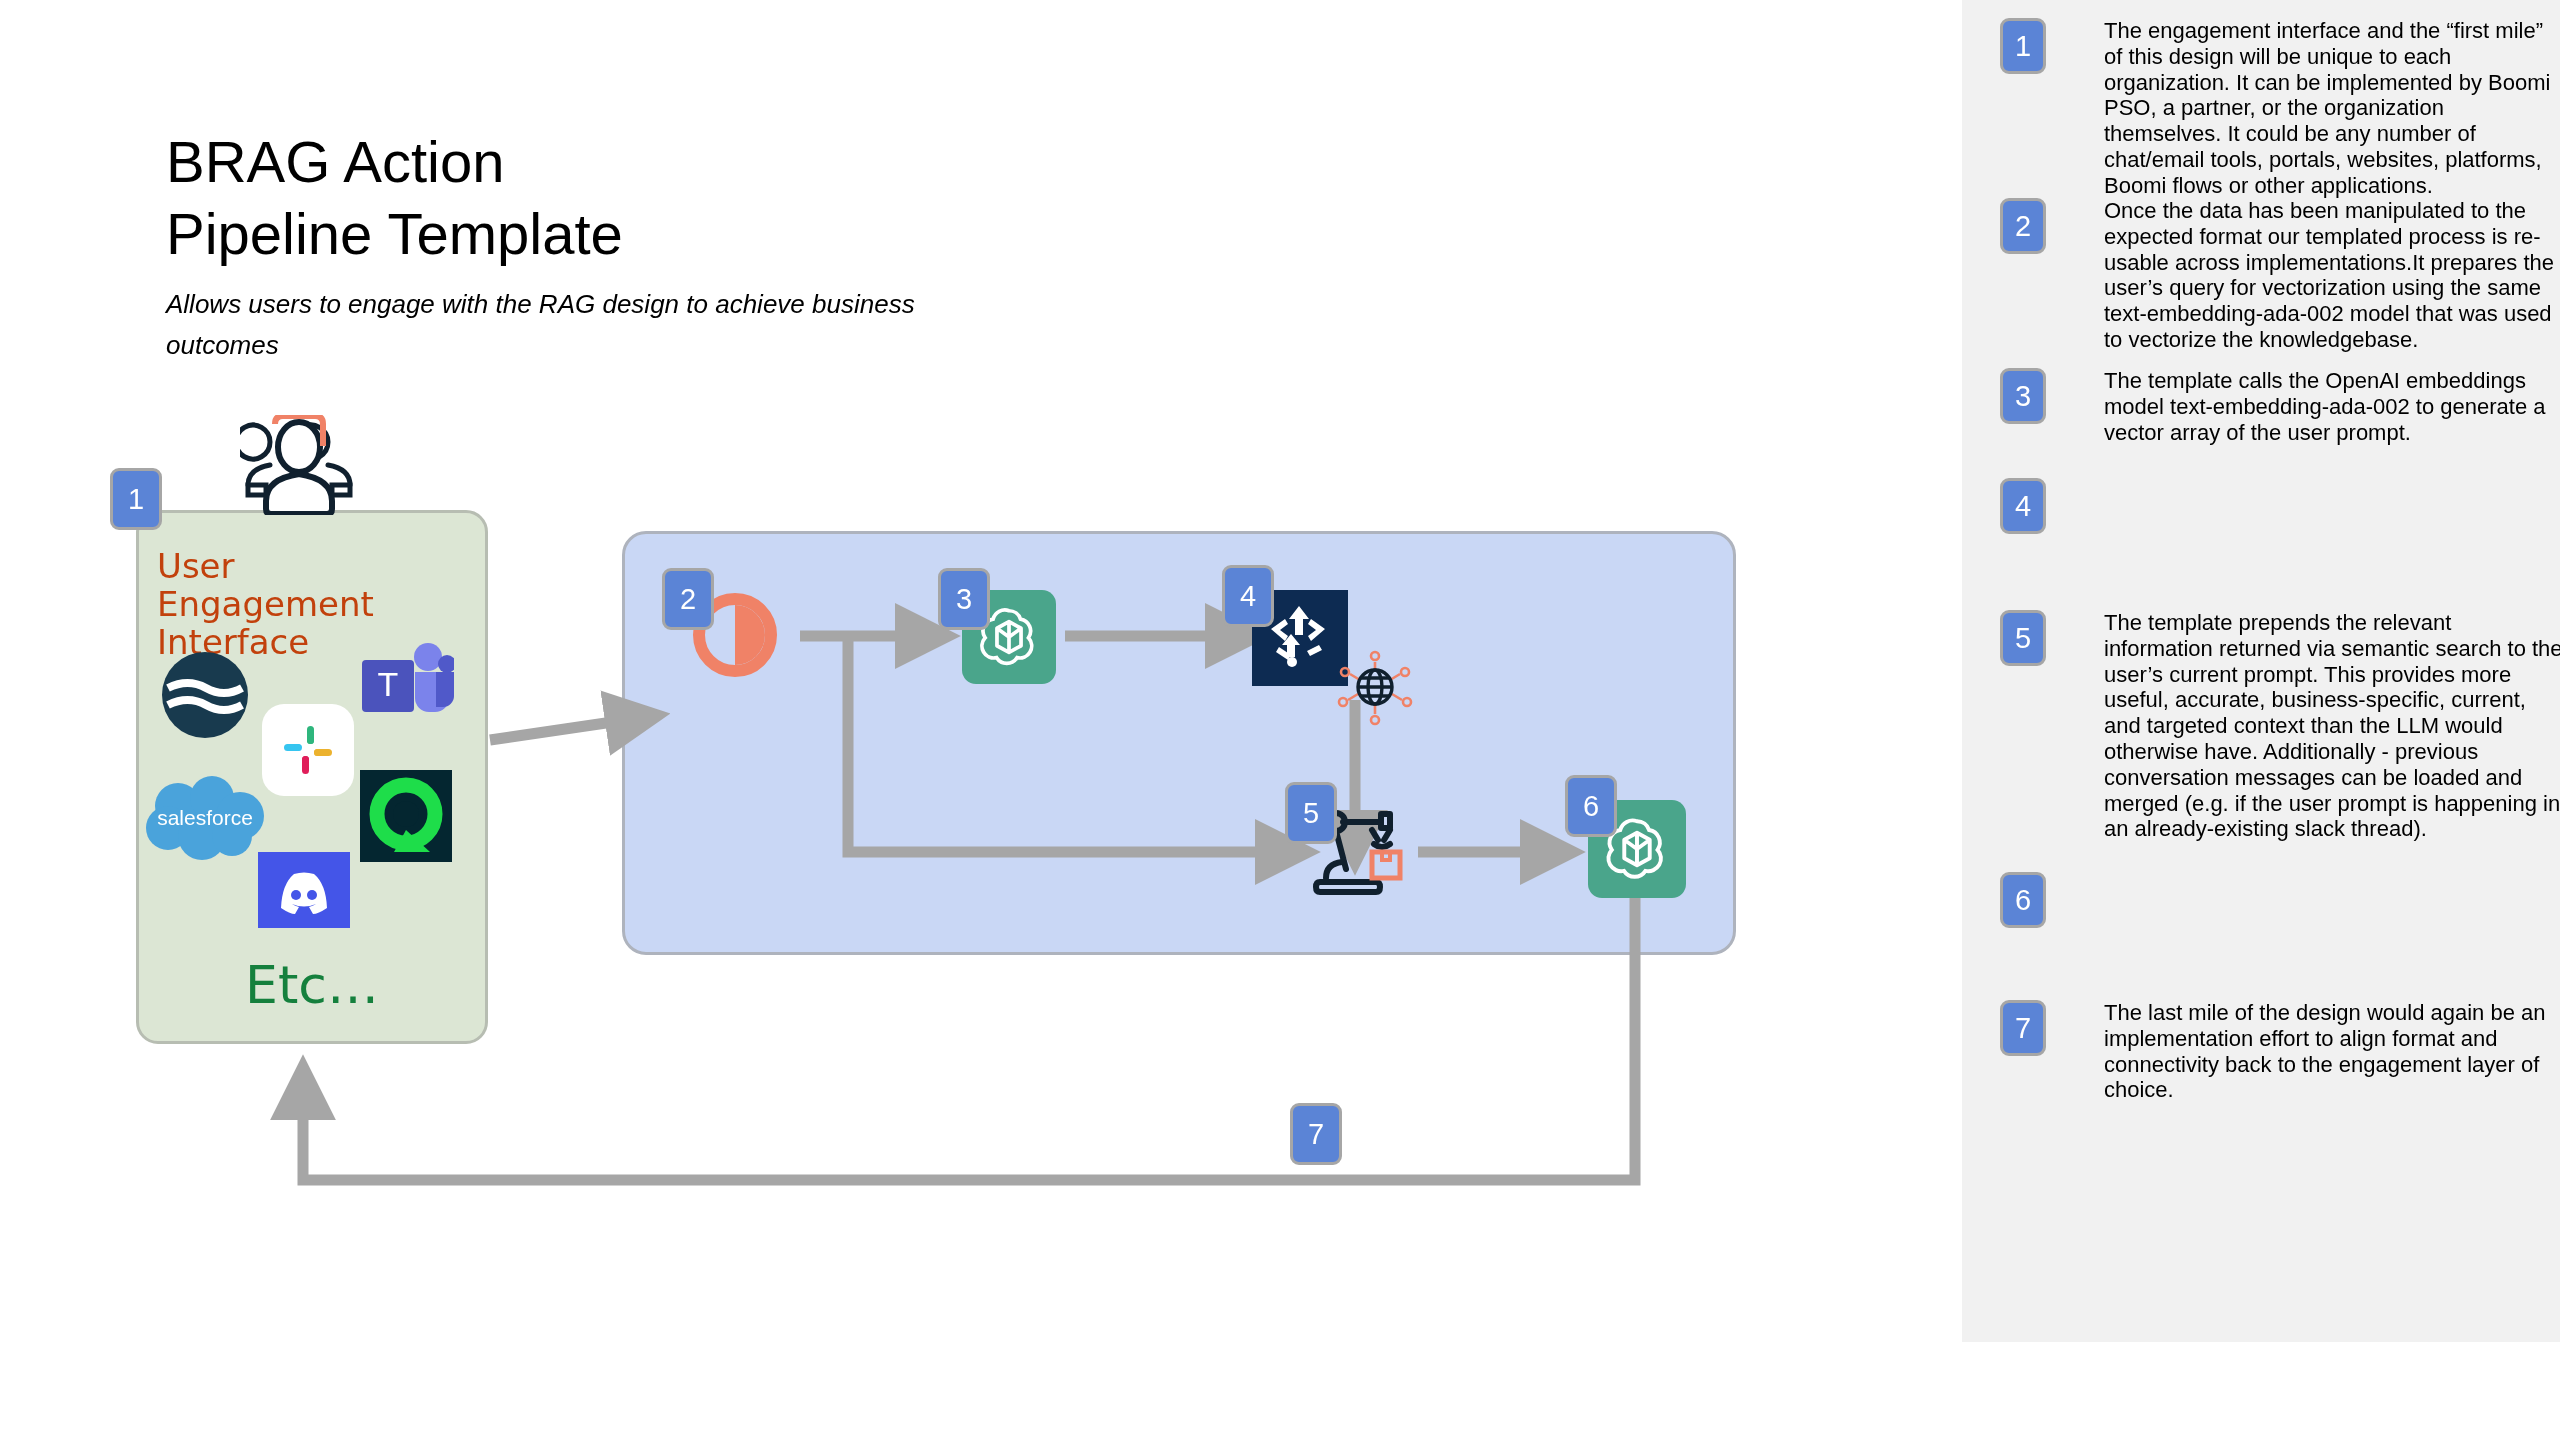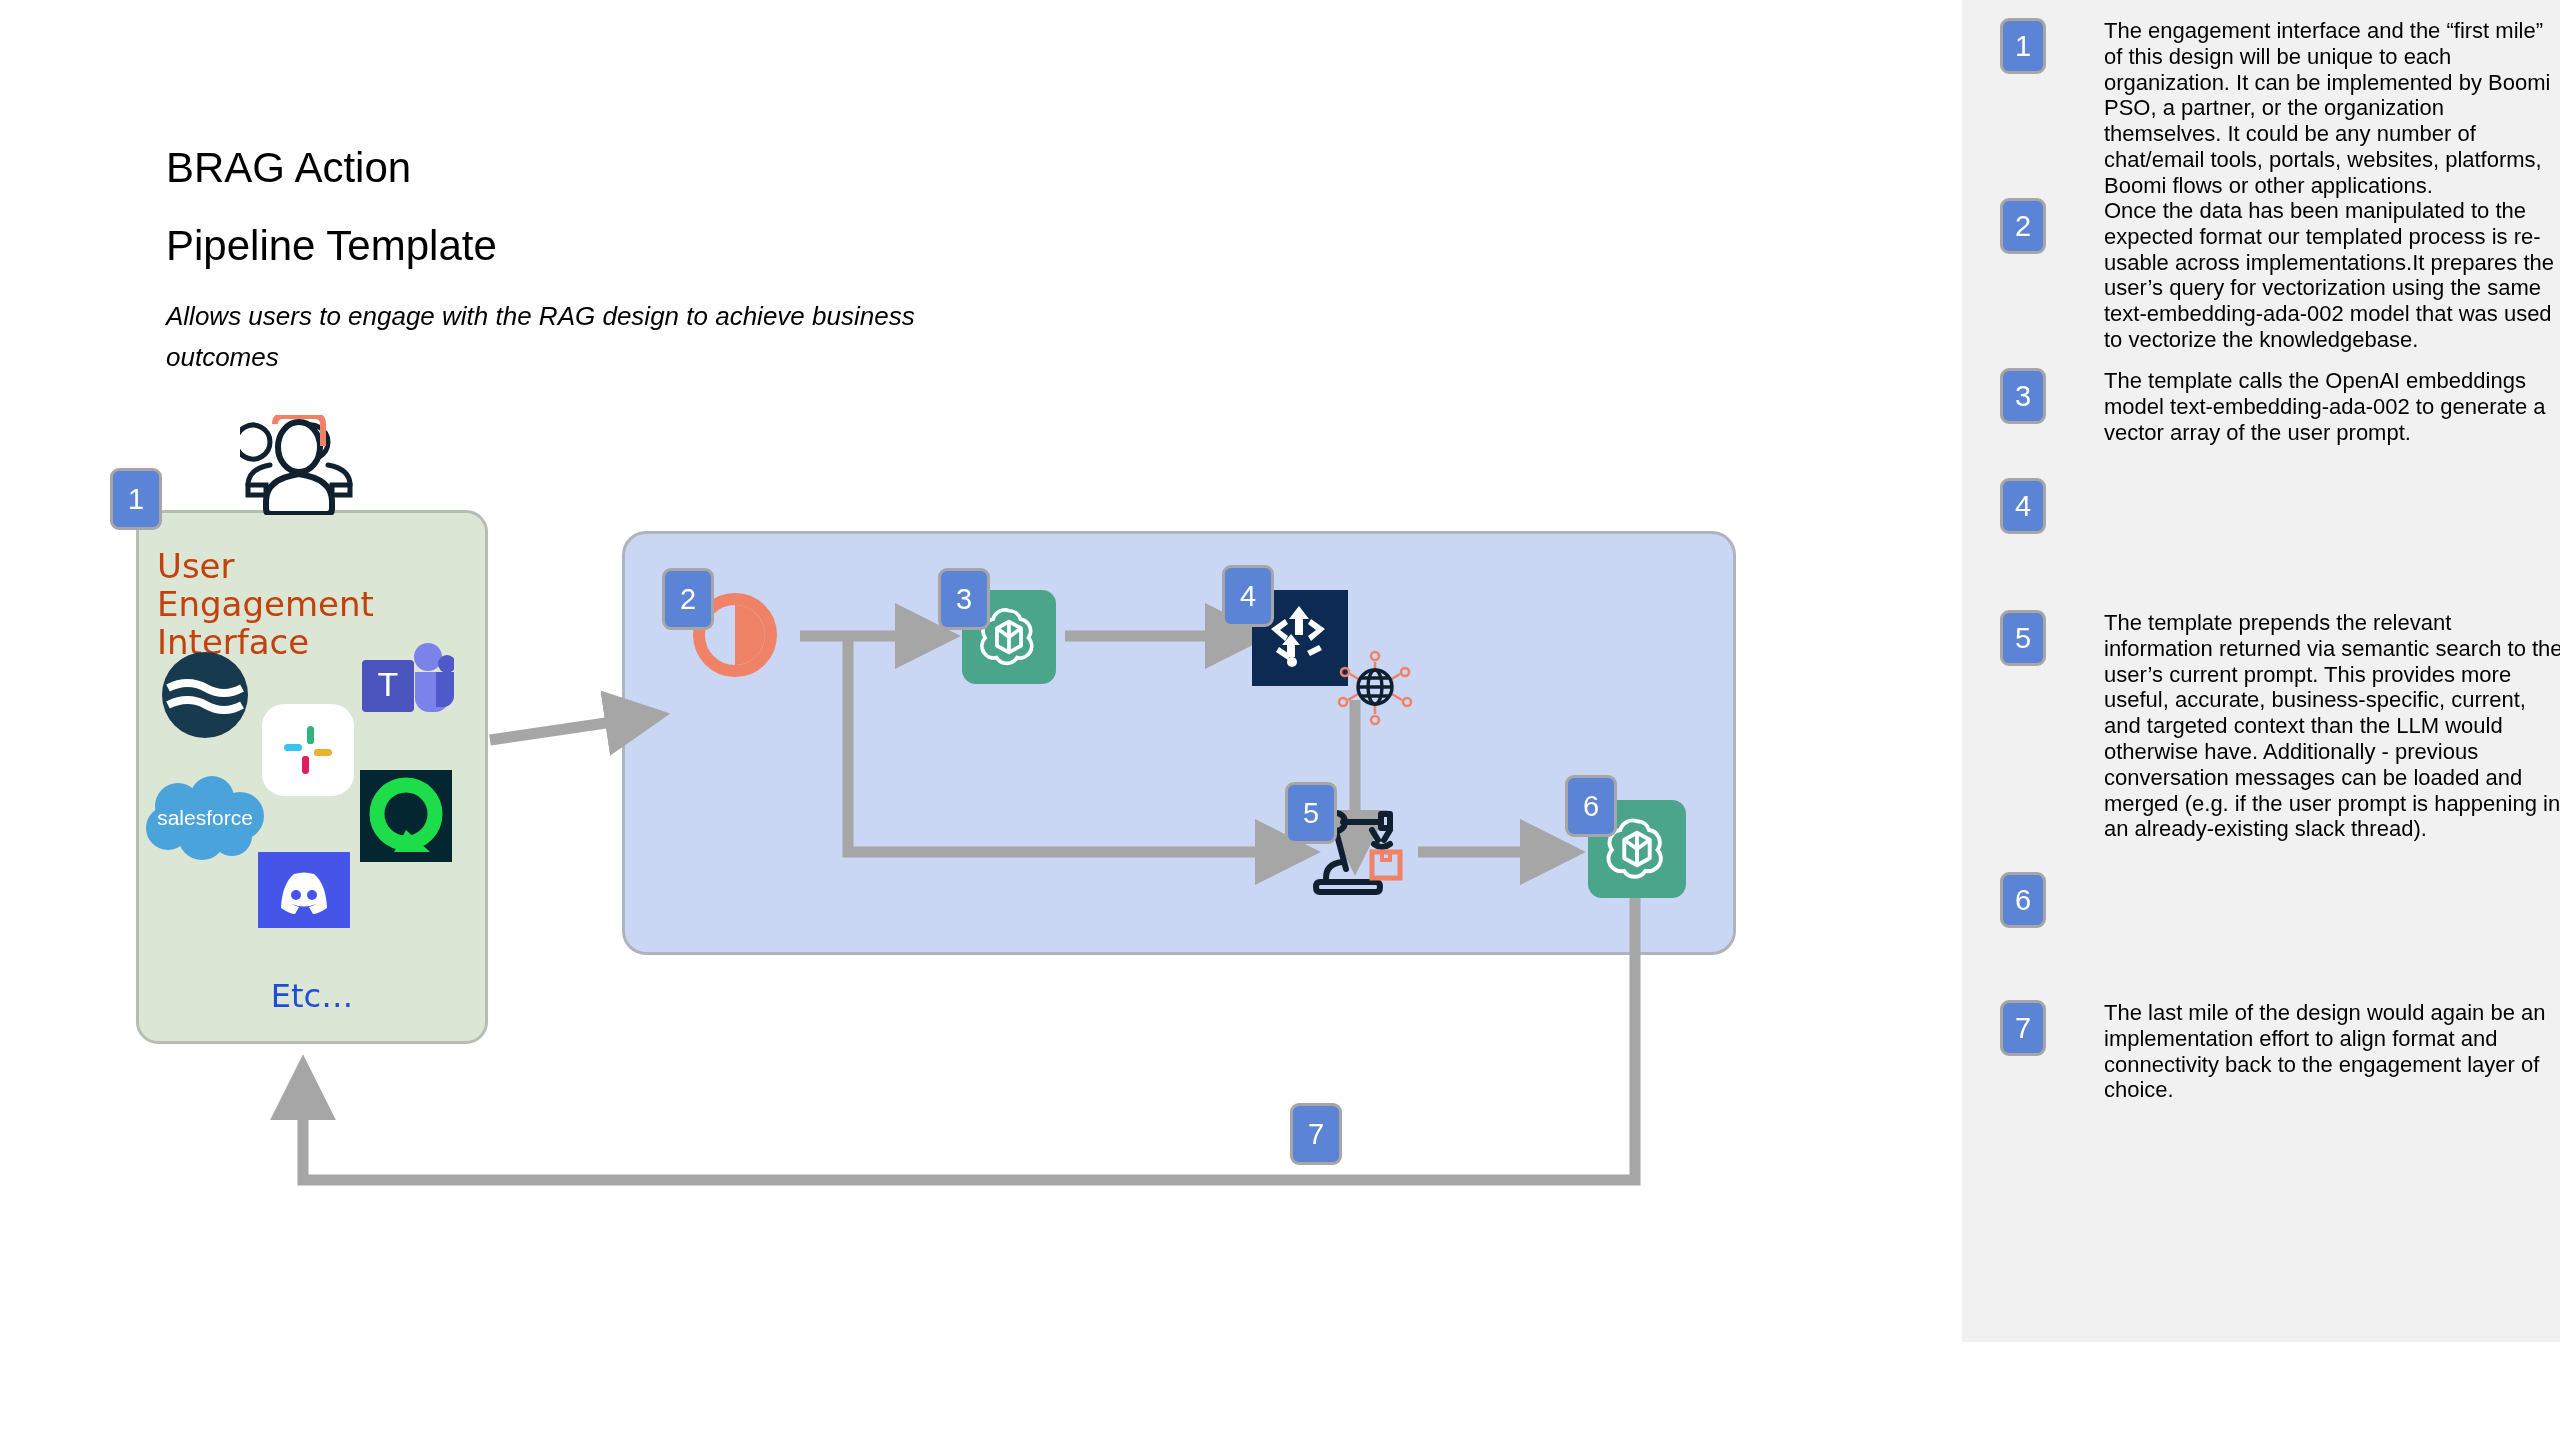--- a/index.html
+++ b/index.html
@@ -7,21 +7,21 @@
     margin: 0; padding: 0;
     width: 2560px; height: 1440px;
     background: #ffffff;
     font-family: "Liberation Sans", sans-serif;
     overflow: hidden;
   }
   #root { position: relative; width: 2560px; height: 1440px; background:#fff; }
 
   
   .title-block { position: absolute; left: 166px; top: 126px; width: 760px; }
-  .title-line { font-size: 42px; line-height: 72px; color:#000; font-weight: 400; letter-spacing: 0px; margin-top: 6px; }
+  .title-line { font-size: 58px; line-height: 72px; color:#000; font-weight: 400; letter-spacing: 0px; }
   .subtitle { font-style: italic; font-size: 26px; line-height: 41px; color:#000; margin-top: 14px; }
 
   
   .badge {
     position: absolute;
     background: #5b84d6;
     border: 3px solid #a6a6a6;
     border-radius: 9px;
     color: #ffffff;
     font-size: 29px;
@@ -40,21 +40,21 @@
     border-radius: 22px;
     z-index: 10;
   }
   .green-title {
     position: absolute; left: 18px; top: 34px; width: 300px;
     font-size: 34px; line-height: 38px; color:#c2410c;
     font-family: "DejaVu Sans", sans-serif;
   }
   .etc-label {
     position: absolute; left: 0; right: 0; bottom: 26px;
-    text-align: center; font-size: 32px; color:#1d4ed8;
+    text-align: center; font-size: 52px; color:#15803d;
     font-family: "DejaVu Sans", sans-serif;
   }
 
   
   .users-icon { position: absolute; left: 240px; top: 415px; width: 118px; height: 100px; z-index: 30; }
 
   
   .logo { position: absolute; z-index: 20; }
 
   .logo-boomi { left: 160px; top: 650px; width: 90px; height: 90px; }

